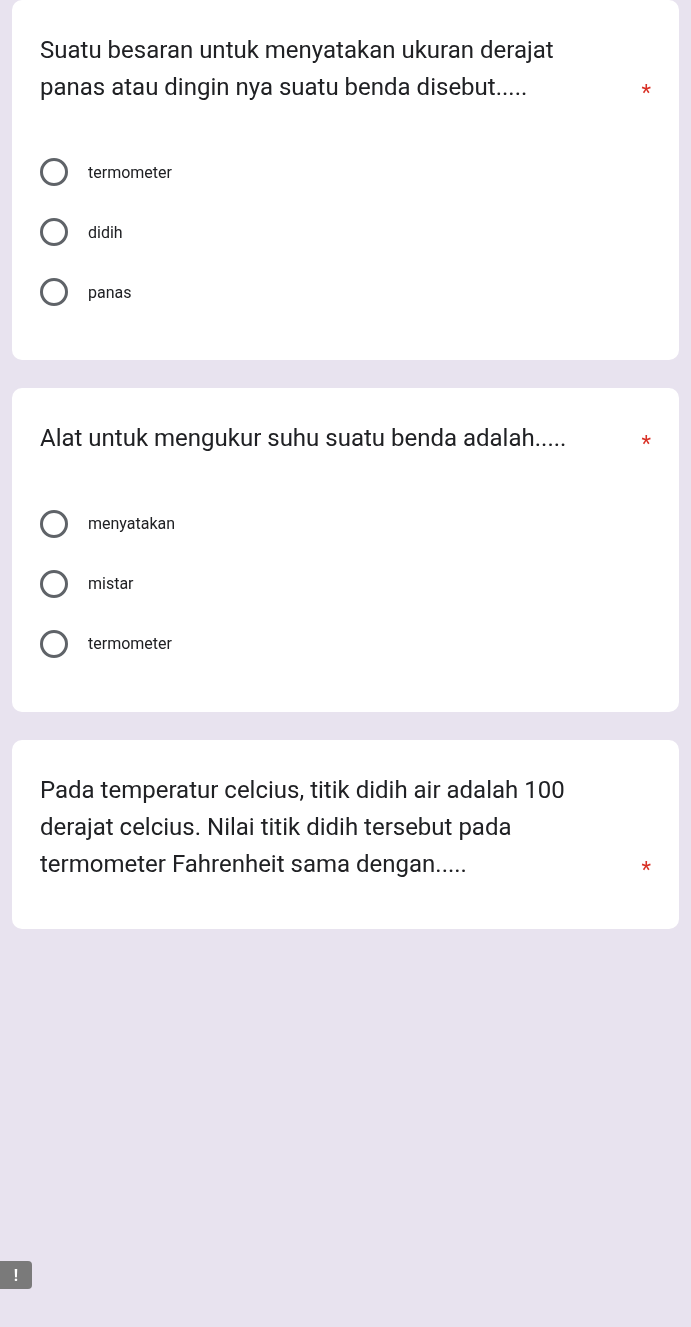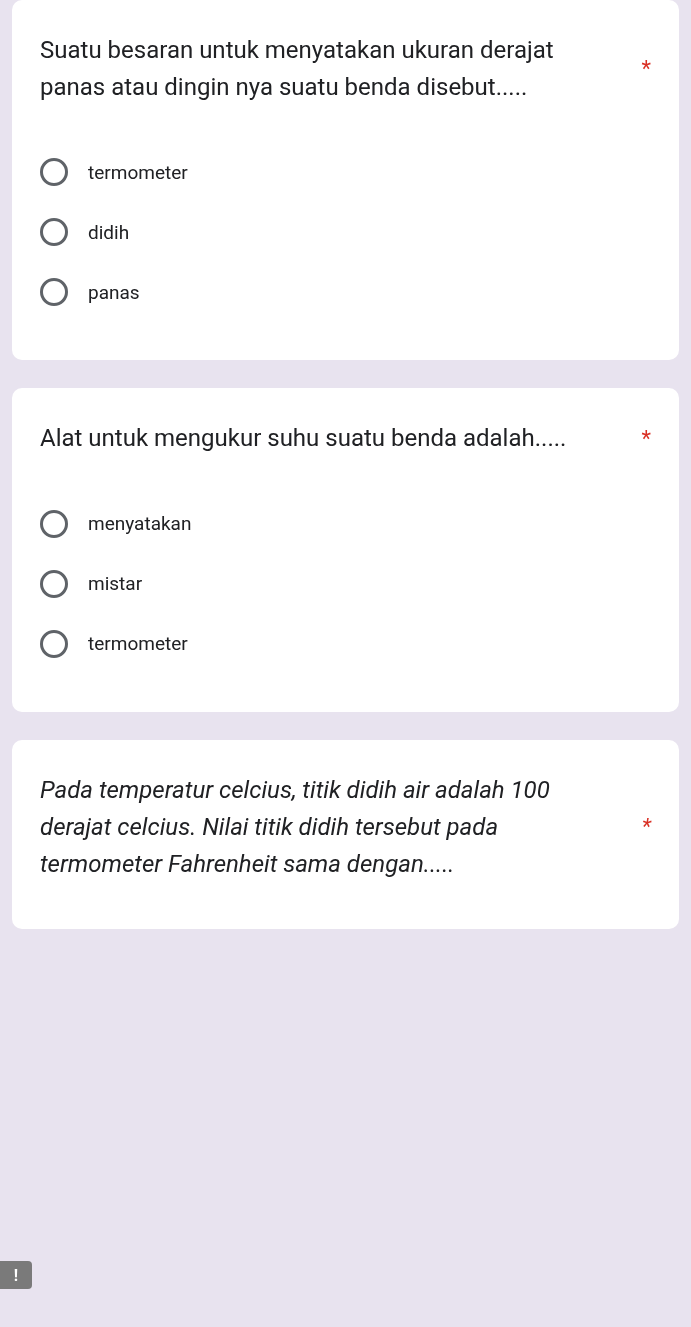--- a/index.html
+++ b/index.html
@@ -12,21 +12,21 @@
     color: #202124;
   }
   .card {
     background: #fff;
     border-radius: 10px;
     padding: 32px 28px 38px 28px;
     margin-bottom: 28px;
   }
   .question-row {
     display: flex;
-    align-items: center;
+    align-items: flex-end;
     gap: 19px;
     margin-bottom: 36px;
   }
   .question-text {
     flex: 1;
     font-size: 24px;
     line-height: 1.55;
     color: #202124;
     font-weight: 400;
   }
@@ -44,21 +44,21 @@
     cursor: pointer;
   }
   .radio {
     width: 28px;
     height: 28px;
     border: 3px solid #5f6368;
     border-radius: 50%;
     flex-shrink: 0;
   }
   .option-label {
-    font-size: 19px;
+    font-size: 16px;
     color: #202124;
   }
   .report-tab {
     position: fixed;
     left: 0;
     bottom: 38px;
     width: 32px;
     height: 28px;
     background: #7a7a7a;
     border-top-right-radius: 4px;
@@ -105,21 +105,21 @@
   <div class="option">
     <div class="radio"></div>
     <div class="option-label">mistar</div>
   </div>
   <div class="option">
     <div class="radio"></div>
     <div class="option-label">termometer</div>
   </div>
 </div>
 
-<div class="card" style="padding-bottom:10px;font-style:italic;">
+<div class="card" style="padding-bottom:10px;">
   <div class="question-row">
     <div class="question-text">Pada temperatur celcius, titik didih air adalah 100 derajat celcius. Nilai titik didih tersebut pada termometer Fahrenheit sama dengan.....</div>
     <div class="required">*</div>
   </div>
 </div>
 
 <div class="report-tab">
   <span>!</span>
 </div>
 

